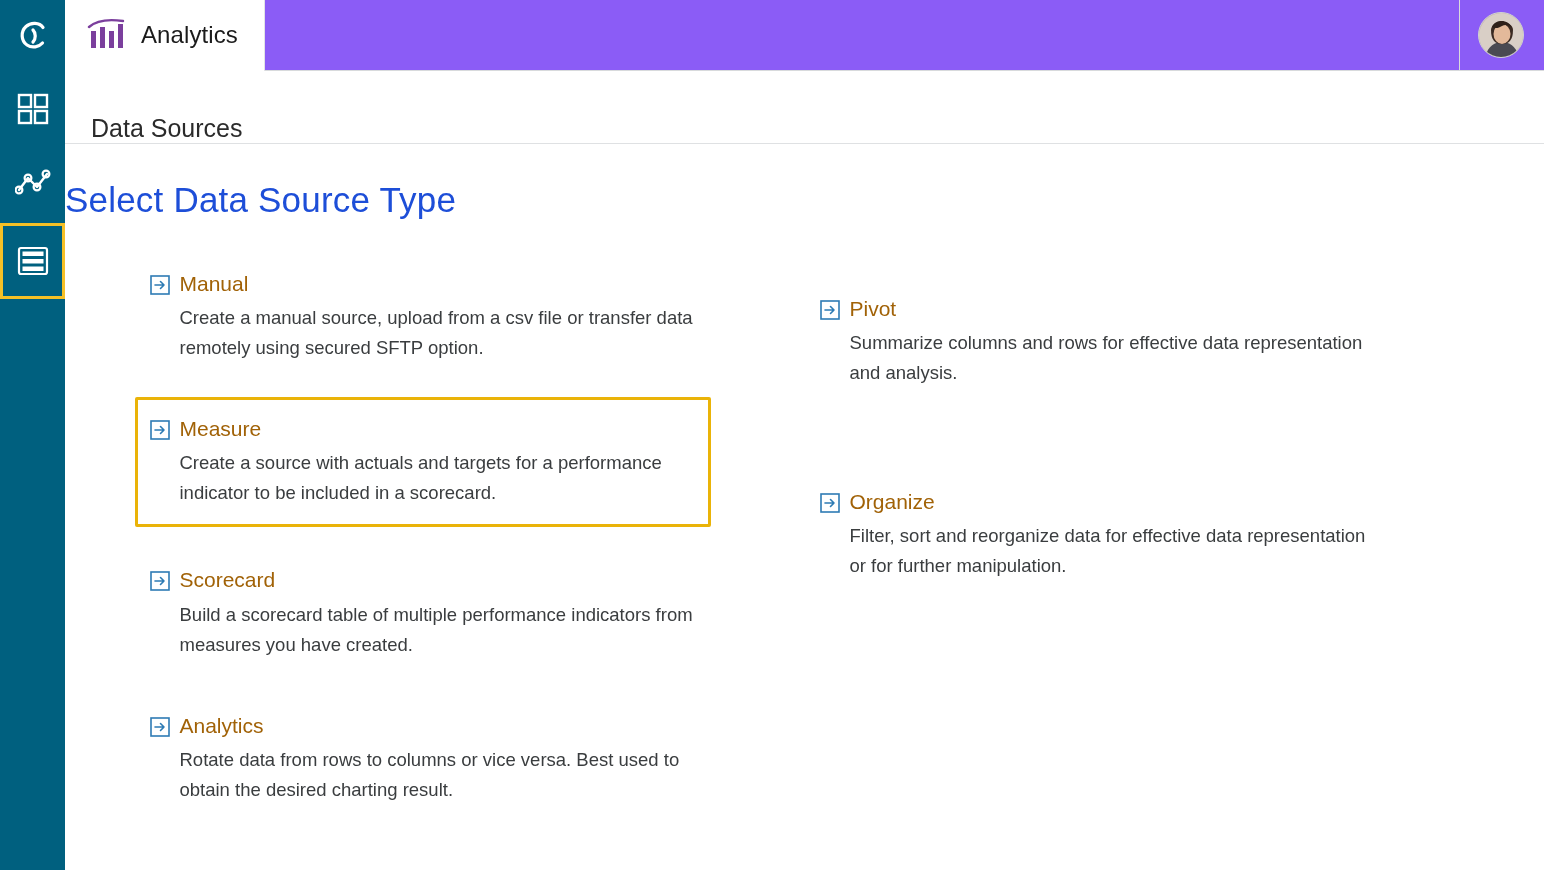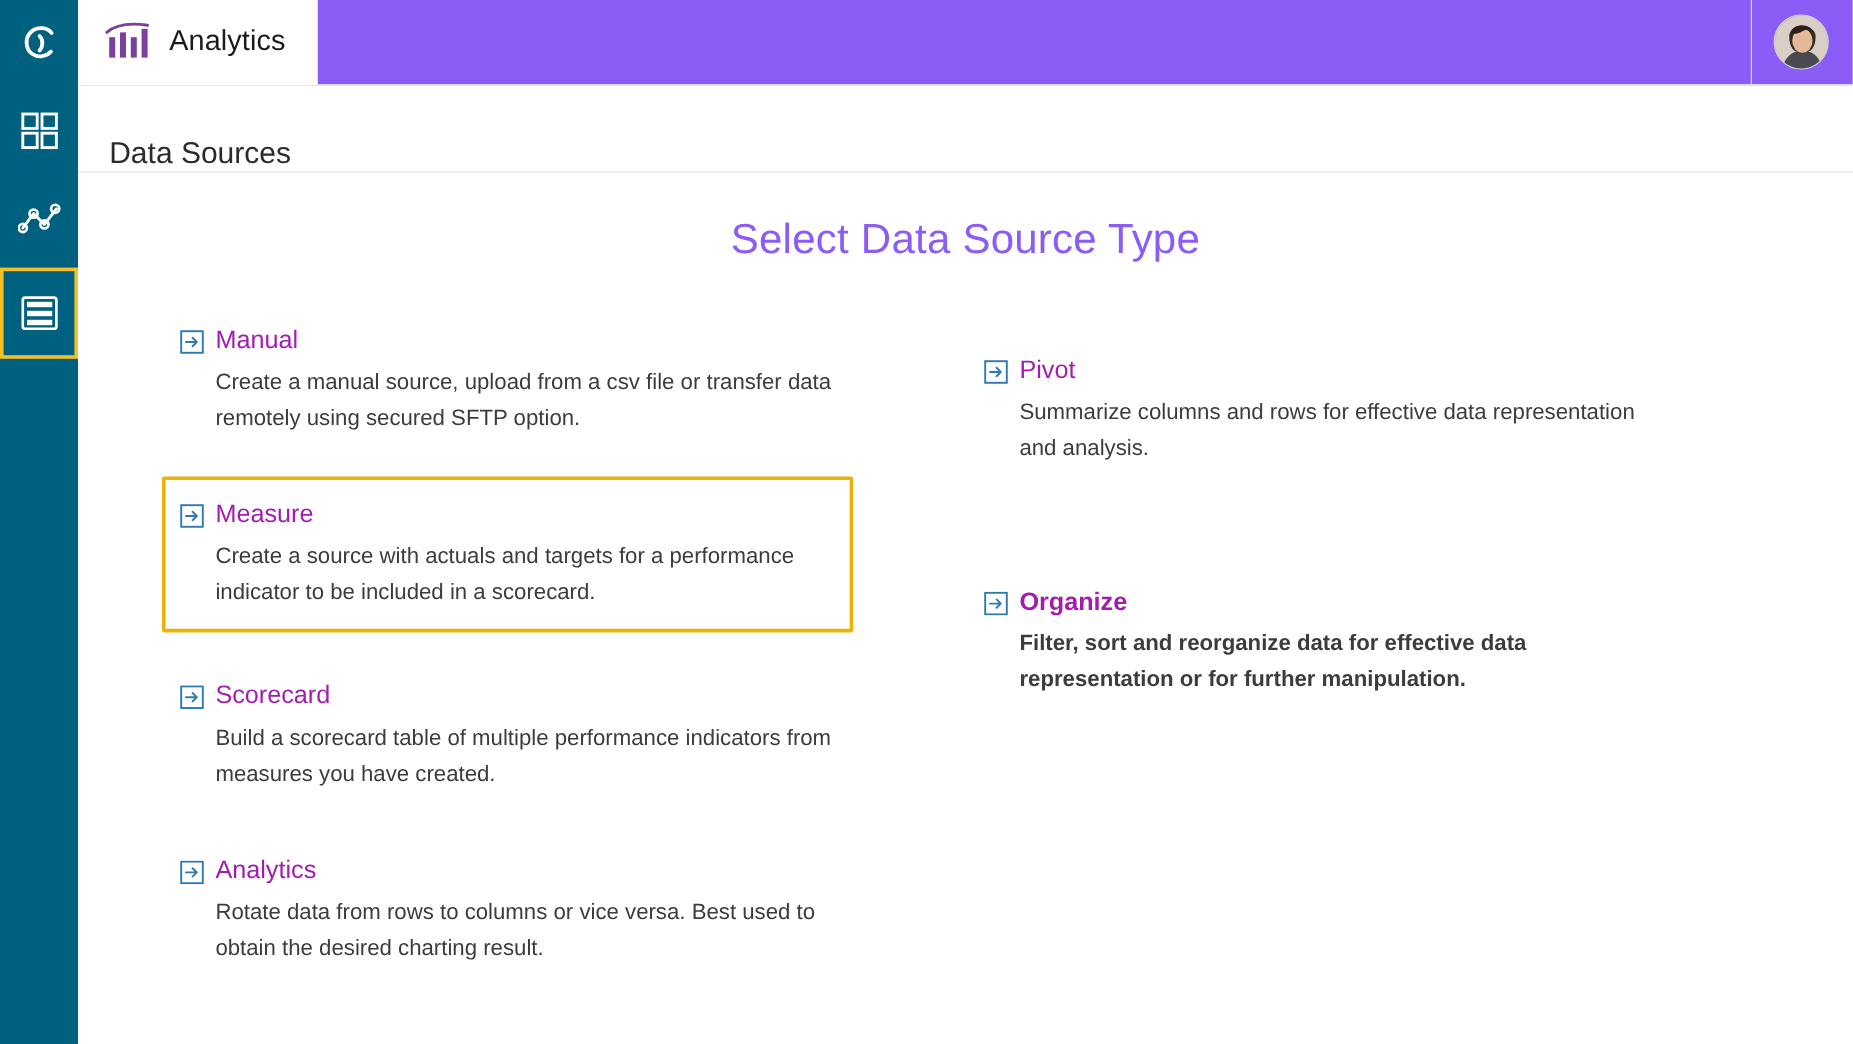--- a/index.html
+++ b/index.html
@@ -108,23 +108,23 @@
     font-weight: 400;
   }
 
   
   .content {
     flex: 1 1 auto;
     overflow: hidden;
     padding-top: 36px;
   }
   .page-title {
-    text-align: center;
+    text-align: left;
     font-size: 35px;
-    color: #8b5cf6;
+    color: #1d4ed8;
     font-weight: 400;
     margin: 0 0 42px 0;
     letter-spacing: 0.2px;
   }
 
   .options {
     width: 1340px;
     margin: 0 auto;
     display: grid;
     grid-template-columns: 1fr 1fr;
@@ -148,21 +148,21 @@
   }
   .option .opt-icon {
     position: absolute;
     left: 12px;
     top: 10px;
     width: 20px; height: 20px;
   }
   .option.highlight .opt-icon { top: 20px; }
   .opt-title {
     font-size: 21px;
-    color: #a21caf;
+    color: #a16207;
     line-height: 1.25;
     margin-bottom: 6px;
   }
   .opt-desc {
     font-size: 18.5px;
     color: #3a3d3f;
     line-height: 1.62;
     max-width: 520px;
   }
 
@@ -304,21 +304,21 @@
             <span class="opt-icon">
               <svg width="20" height="20" viewBox="0 0 20 20" aria-hidden="true">
                 <rect x="1" y="1" width="18" height="18" fill="none" stroke="#2e7bb4" stroke-width="1.6"></rect>
                 <path d="M5 10 H14 M10.5 6.5 L14 10 L10.5 13.5" fill="none" stroke="#2e7bb4" stroke-width="1.6" stroke-linecap="round" stroke-linejoin="round"></path>
               </svg>
             </span>
             <div class="opt-title">Pivot</div>
             <div class="opt-desc">Summarize columns and rows for effective data representation and analysis.</div>
           </div>
 
-          <div class="option" style="margin-top:48px;font-weight:bold;">
+          <div class="option" style="margin-top:48px;">
             <span class="opt-icon">
               <svg width="20" height="20" viewBox="0 0 20 20" aria-hidden="true">
                 <rect x="1" y="1" width="18" height="18" fill="none" stroke="#2e7bb4" stroke-width="1.6"></rect>
                 <path d="M5 10 H14 M10.5 6.5 L14 10 L10.5 13.5" fill="none" stroke="#2e7bb4" stroke-width="1.6" stroke-linecap="round" stroke-linejoin="round"></path>
               </svg>
             </span>
             <div class="opt-title">Organize</div>
             <div class="opt-desc">Filter, sort and reorganize data for effective data representation or for further manipulation.</div>
           </div>
 

